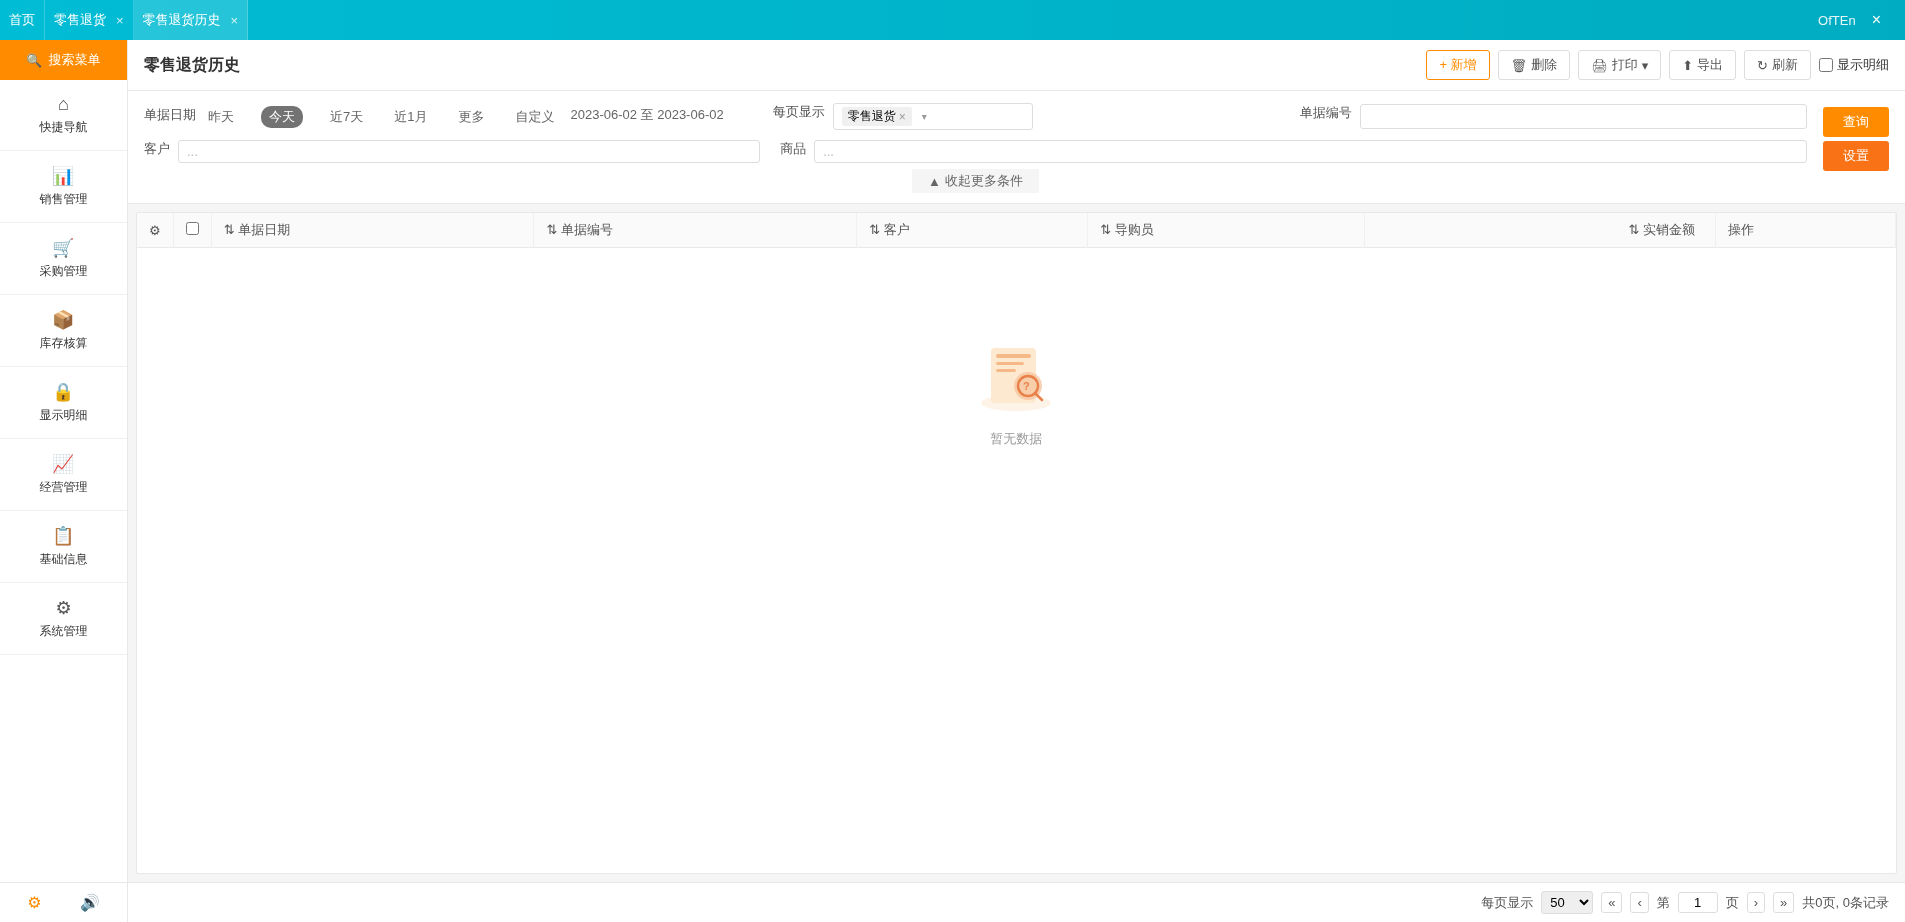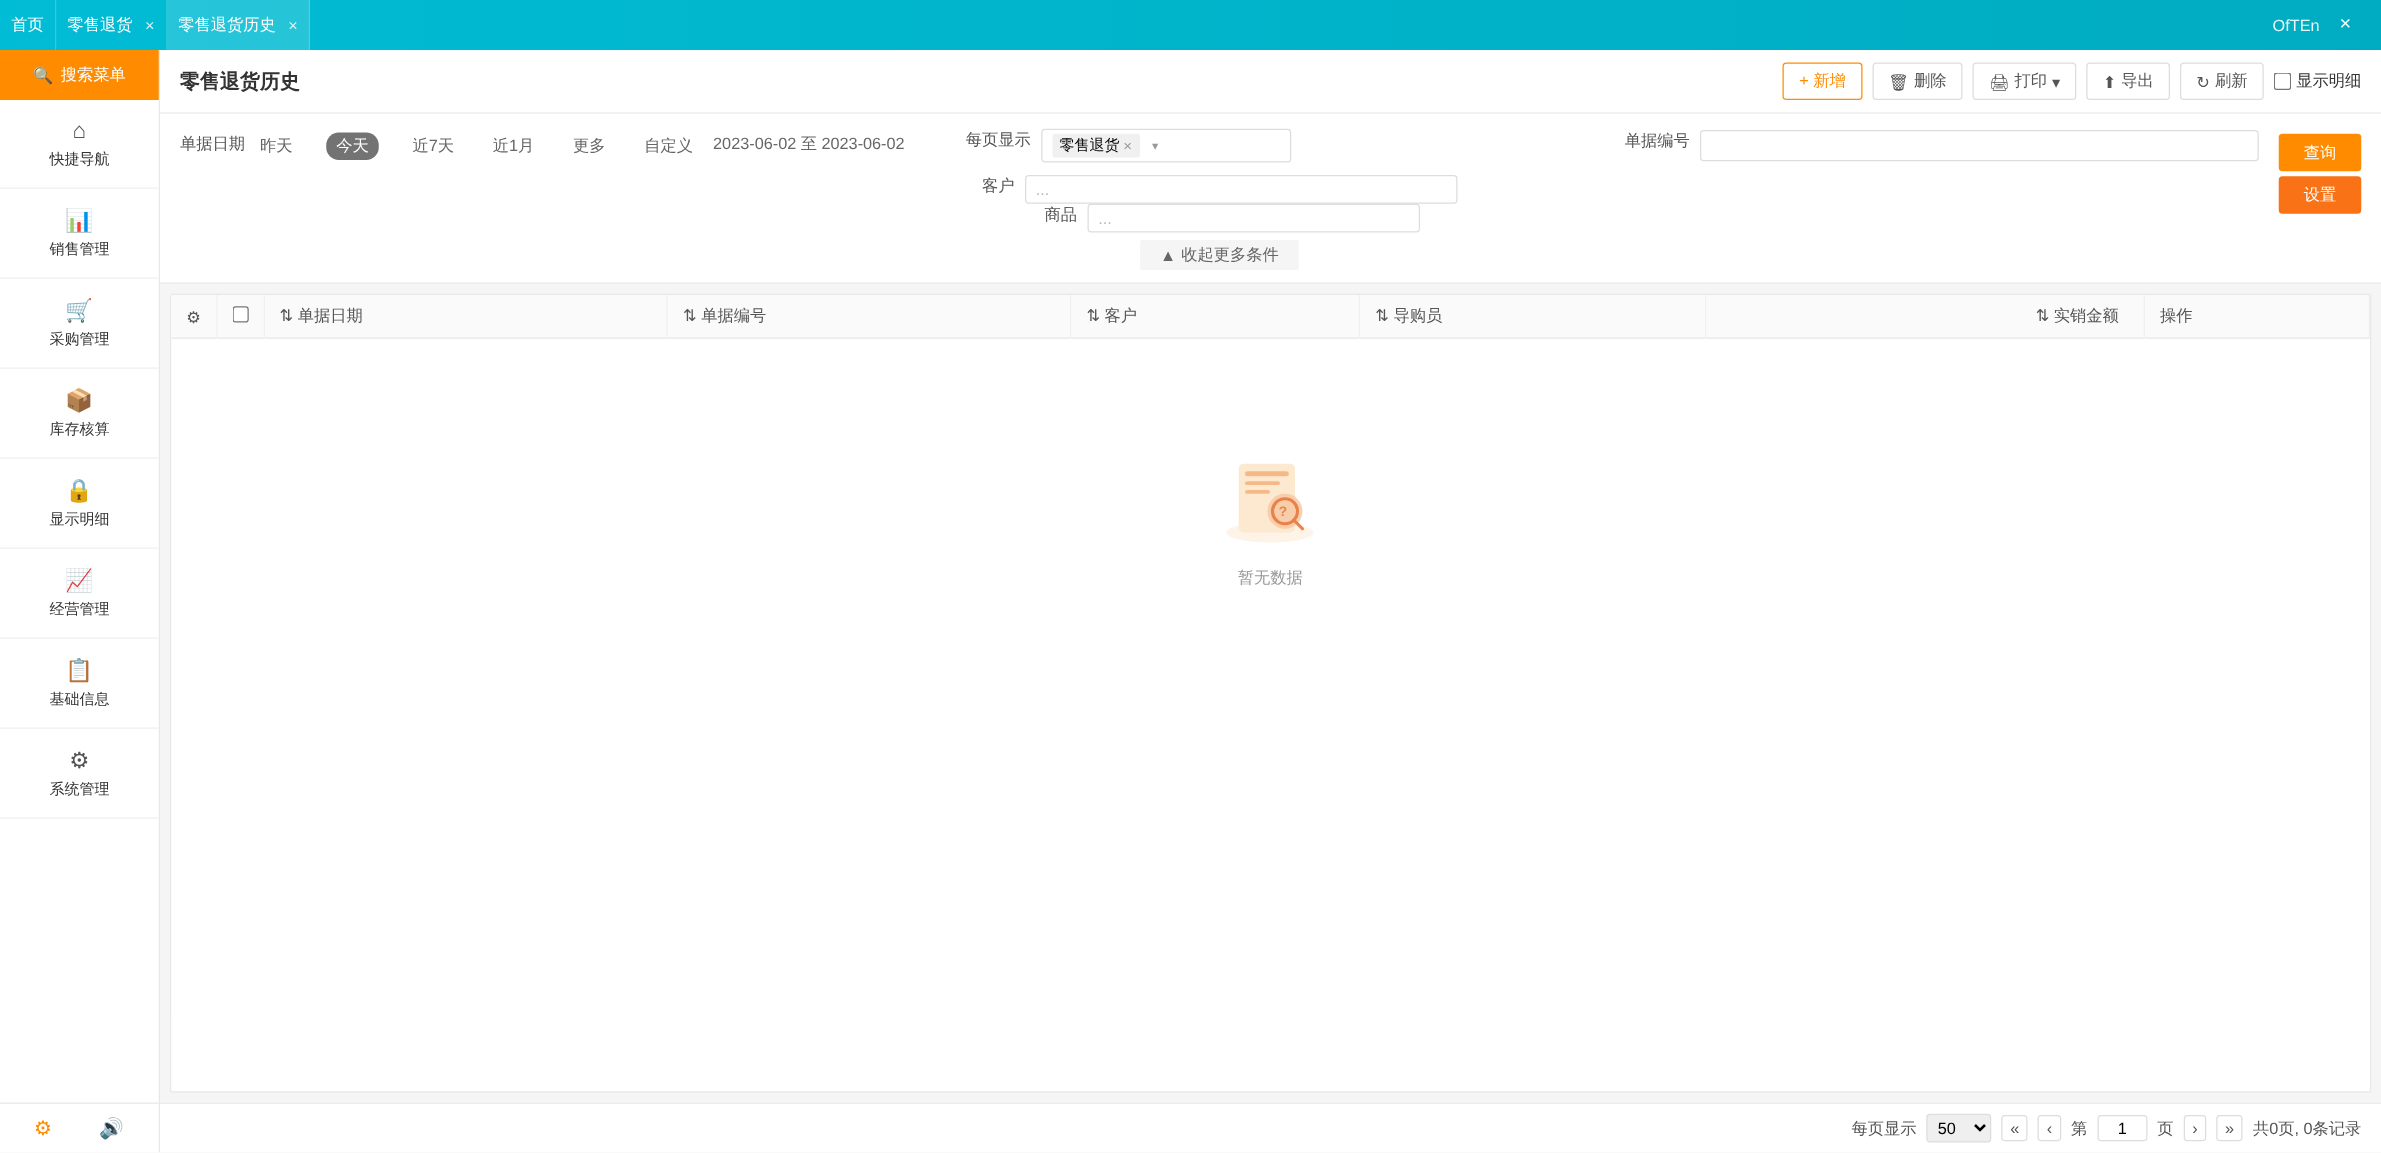--- a/index.html
+++ b/index.html
@@ -516,21 +516,21 @@
                 <span class="select-arrow">▾</span>
               </div>
             </div>
 
             <div class="filter-col" style="flex:1; min-width:300px; margin-left: 20px;">
               <span class="filter-label">单据编号</span>
               <input type="text" class="input-field" style="flex: 1 1 0%;">
             </div>
           </div>
 
-          <div class="filter-section-row" style="margin-bottom:6px;flex-direction:column;">
+          <div class="filter-section-row" style="margin-bottom:6px;">
             <div class="filter-col" style="flex:1.2; min-width:380px;">
               <span class="filter-label">客户</span>
               <div class="tag-select" style="flex:1; min-width:260px;">
                 <span class="dots-placeholder">...</span>
               </div>
             </div>
             <div class="filter-col" style="flex:2; min-width:300px; margin-left: 20px;">
               <span class="filter-label">商品</span>
               <div class="tag-select" style="flex:1; min-width:260px;">
                 <span class="dots-placeholder">...</span>

